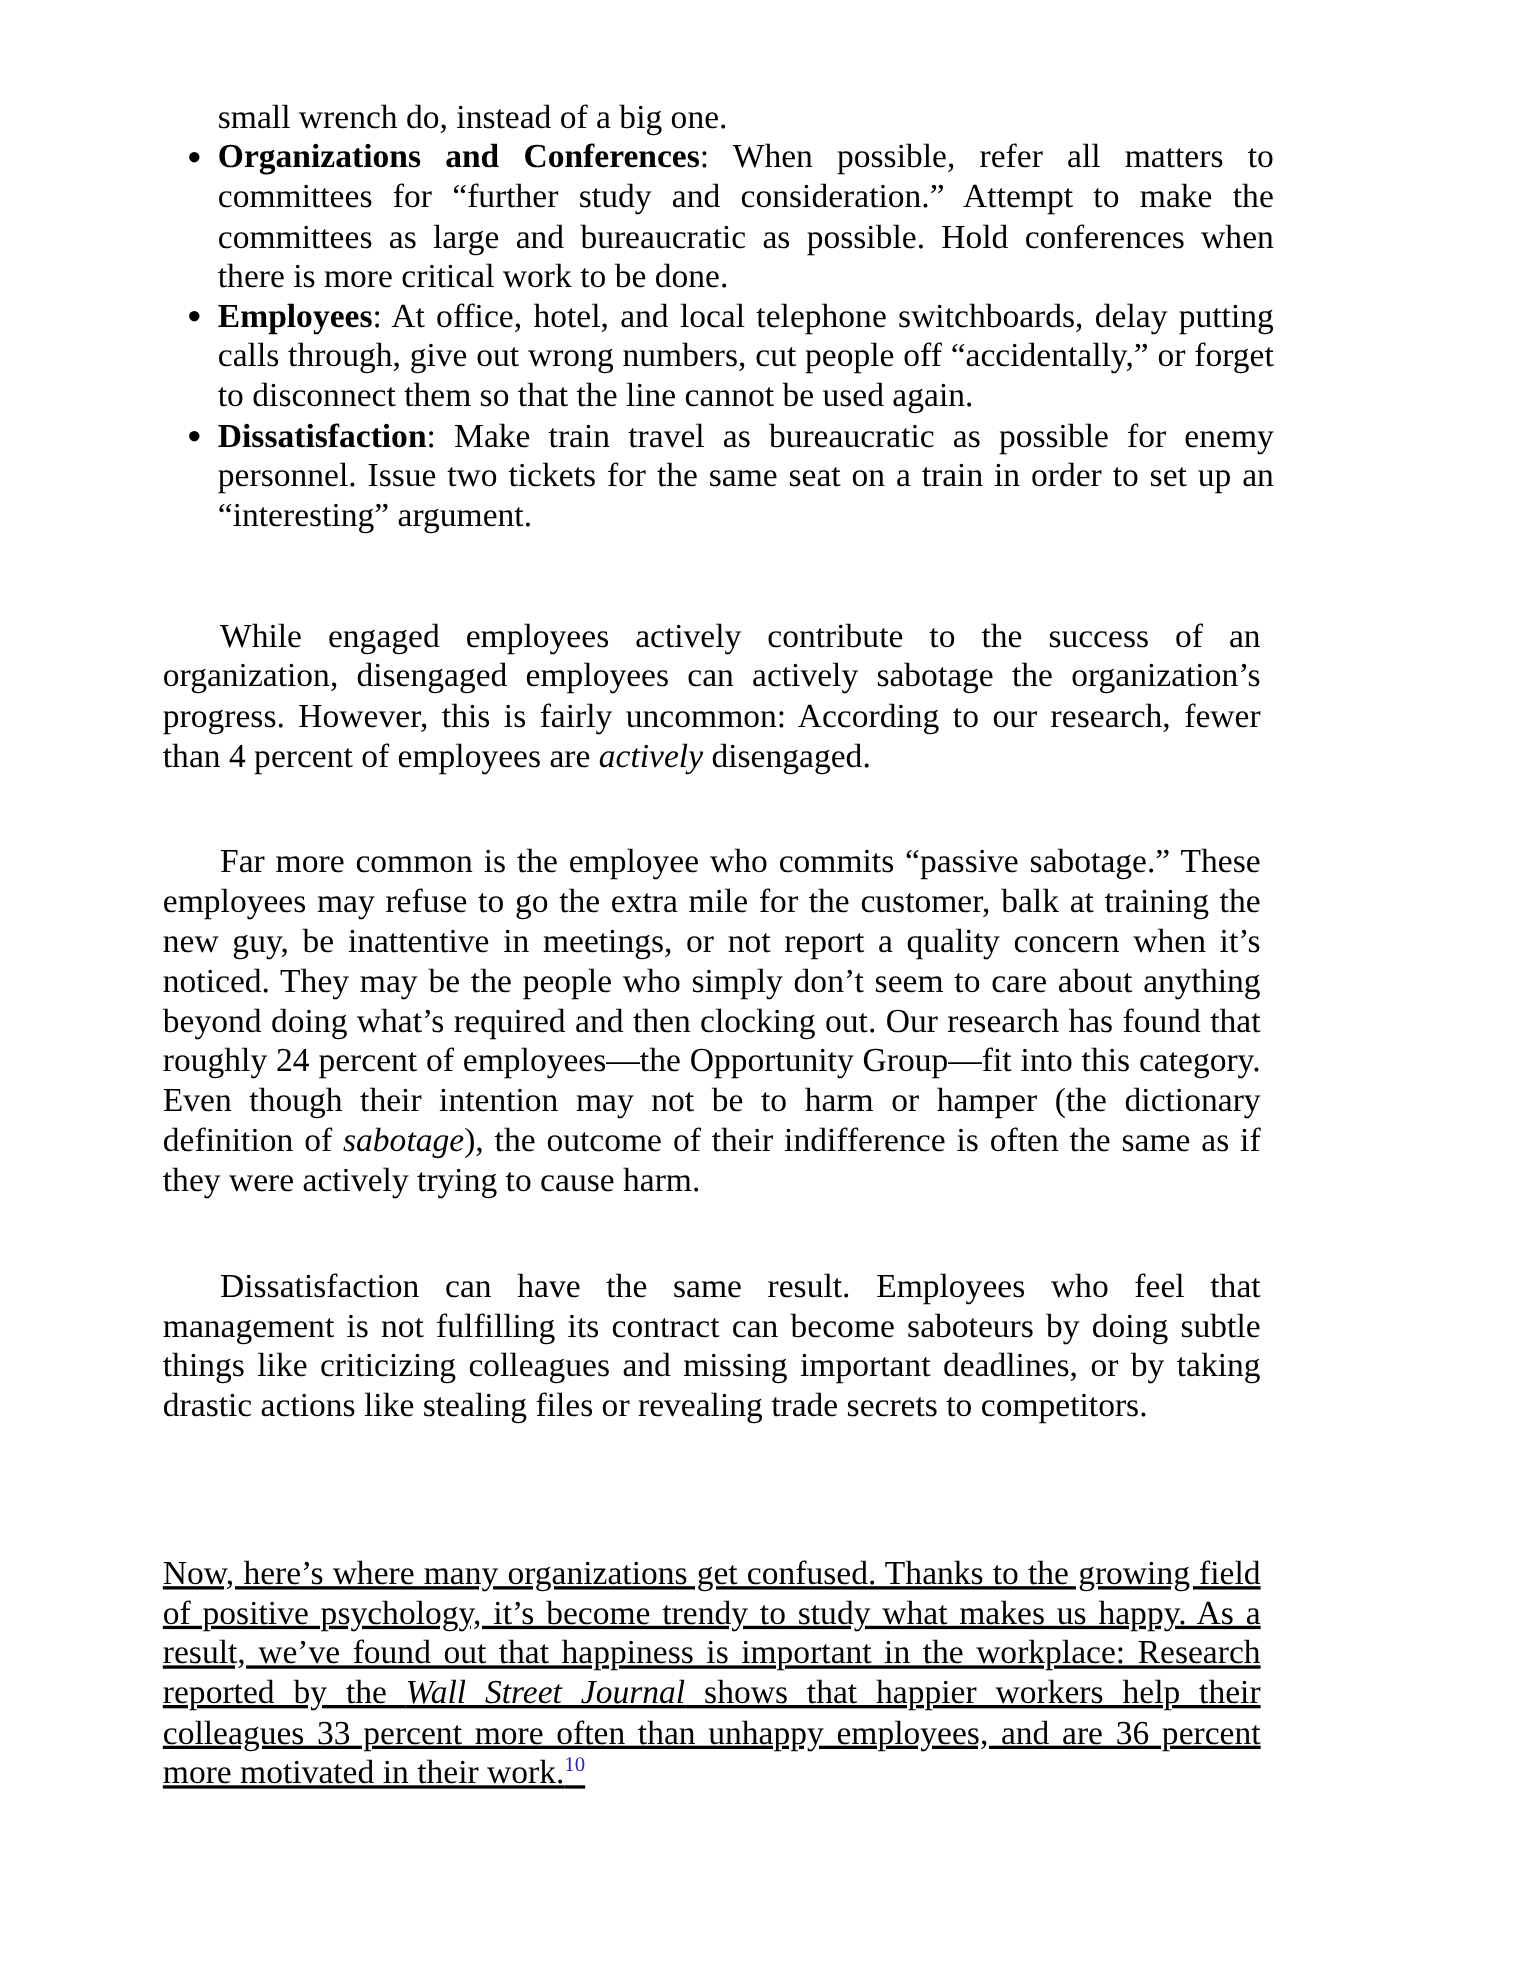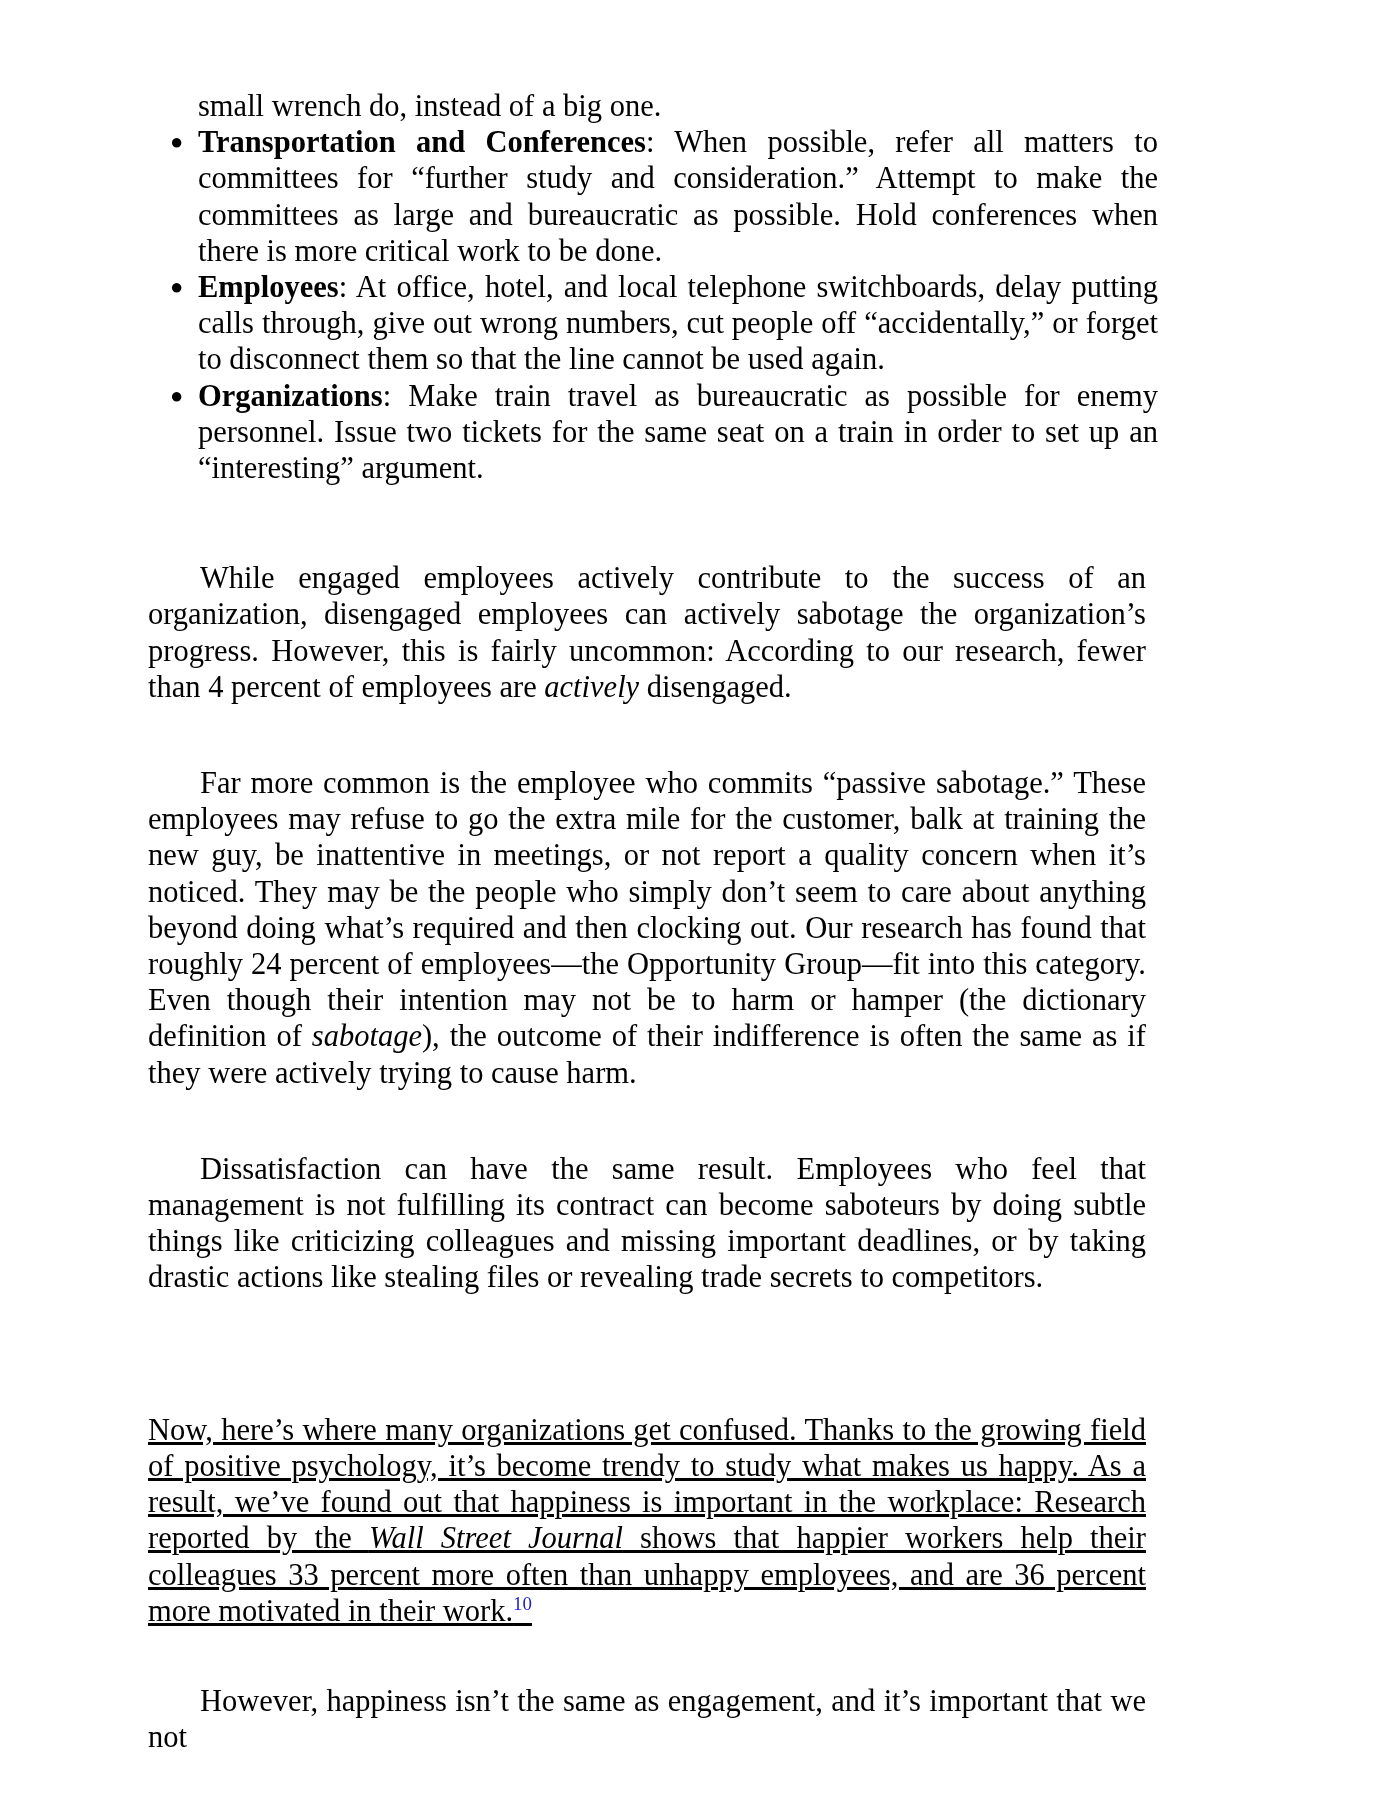--- a/index.html
+++ b/index.html
@@ -89,27 +89,27 @@
 </head>
 <body>
 
 <div class="page">
   <div class="content">
 
     <div class="lead-line">small wrench do, instead of a big one.</div>
 
     <ul class="sabotage-list">
       <li>
-        <span class="bullet">●</span><span class="term">Transportation and Conferences</span><span>: </span><span>When possible, refer all matters to committees for “further study and consideration.” Attempt to make the committees as large and bureaucratic as possible. Hold conferences when there is more critical work to be done.</span>
+        <span class="bullet">●</span><span class="term">Organizations and Conferences</span><span>: </span><span>When possible, refer all matters to committees for “further study and consideration.” Attempt to make the committees as large and bureaucratic as possible. Hold conferences when there is more critical work to be done.</span>
       </li>
       <li>
         <span class="bullet">●</span><span class="term">Employees</span><span>: </span><span>At office, hotel, and local telephone switchboards, delay putting calls through, give out wrong numbers, cut people off “accidentally,” or forget to disconnect them so that the line cannot be used again.</span>
       </li>
       <li>
-        <span class="bullet">●</span><span class="term">Organizations</span><span>: </span><span>Make train travel as bureaucratic as possible for enemy personnel. Issue two tickets for the same seat on a train in order to set up an “interesting” argument.</span>
+        <span class="bullet">●</span><span class="term">Dissatisfaction</span><span>: </span><span>Make train travel as bureaucratic as possible for enemy personnel. Issue two tickets for the same seat on a train in order to set up an “interesting” argument.</span>
       </li>
     </ul>
 
     <div class="gap-lg"></div>
 
     <p class="body-para"><span>While engaged employees actively contribute to the success of an organization, disengaged employees can actively sabotage the organization’s progress. However, this is fairly uncommon: According to our research, fewer than 4 percent of employees are </span><em class="italic">actively</em><span> disengaged.</span></p>
 
     <div class="gap-sm"></div>
 
     <p class="body-para"><span>Far more common is the employee who commits “passive sabotage.” These employees may refuse to go the extra mile for the customer, balk at training the new guy, be inattentive in meetings, or not report a quality concern when it’s noticed. They may be the people who simply don’t seem to care about anything beyond doing what’s required and then clocking out. Our research has found that roughly 24 percent of employees—the Opportunity Group—fit into this category. Even though their intention may not be to harm or hamper (the dictionary definition of </span><em class="italic">sabotage</em><span>), the outcome of their indifference is often the same as if they were actively trying to cause harm.</span></p>
@@ -118,16 +118,15 @@
 
     <p class="body-para">Dissatisfaction can have the same result. Employees who feel that management is not fulfilling its contract can become saboteurs by doing subtle things like criticizing colleagues and missing important deadlines, or by taking drastic actions like stealing files or revealing trade secrets to competitors.</p>
 
     <div class="gap-xl"></div>
 
 
     <p class="body-para no-indent"><span>Now, here’s where many organizations get confused. Thanks to the growing field of positive psychology, it’s become trendy to study what makes us happy. As a result, we’ve found out that happiness is important in the workplace: Research reported by the </span><em class="italic">Wall Street Journal</em><span> shows that happier workers help their colleagues 33 percent more often than unhappy employees, and are 36 percent more motivated in their work.</span><sup class="footnote-ref" style="color: rgb(34, 34, 204);">10</sup></p>
 
     <div class="gap-md"></div>
 
-    <p class="body-para">However, happiness isn’t the same as engagement, and it’s important that we not</p>
 
   </div>
 </div>
 
 </body></html>

